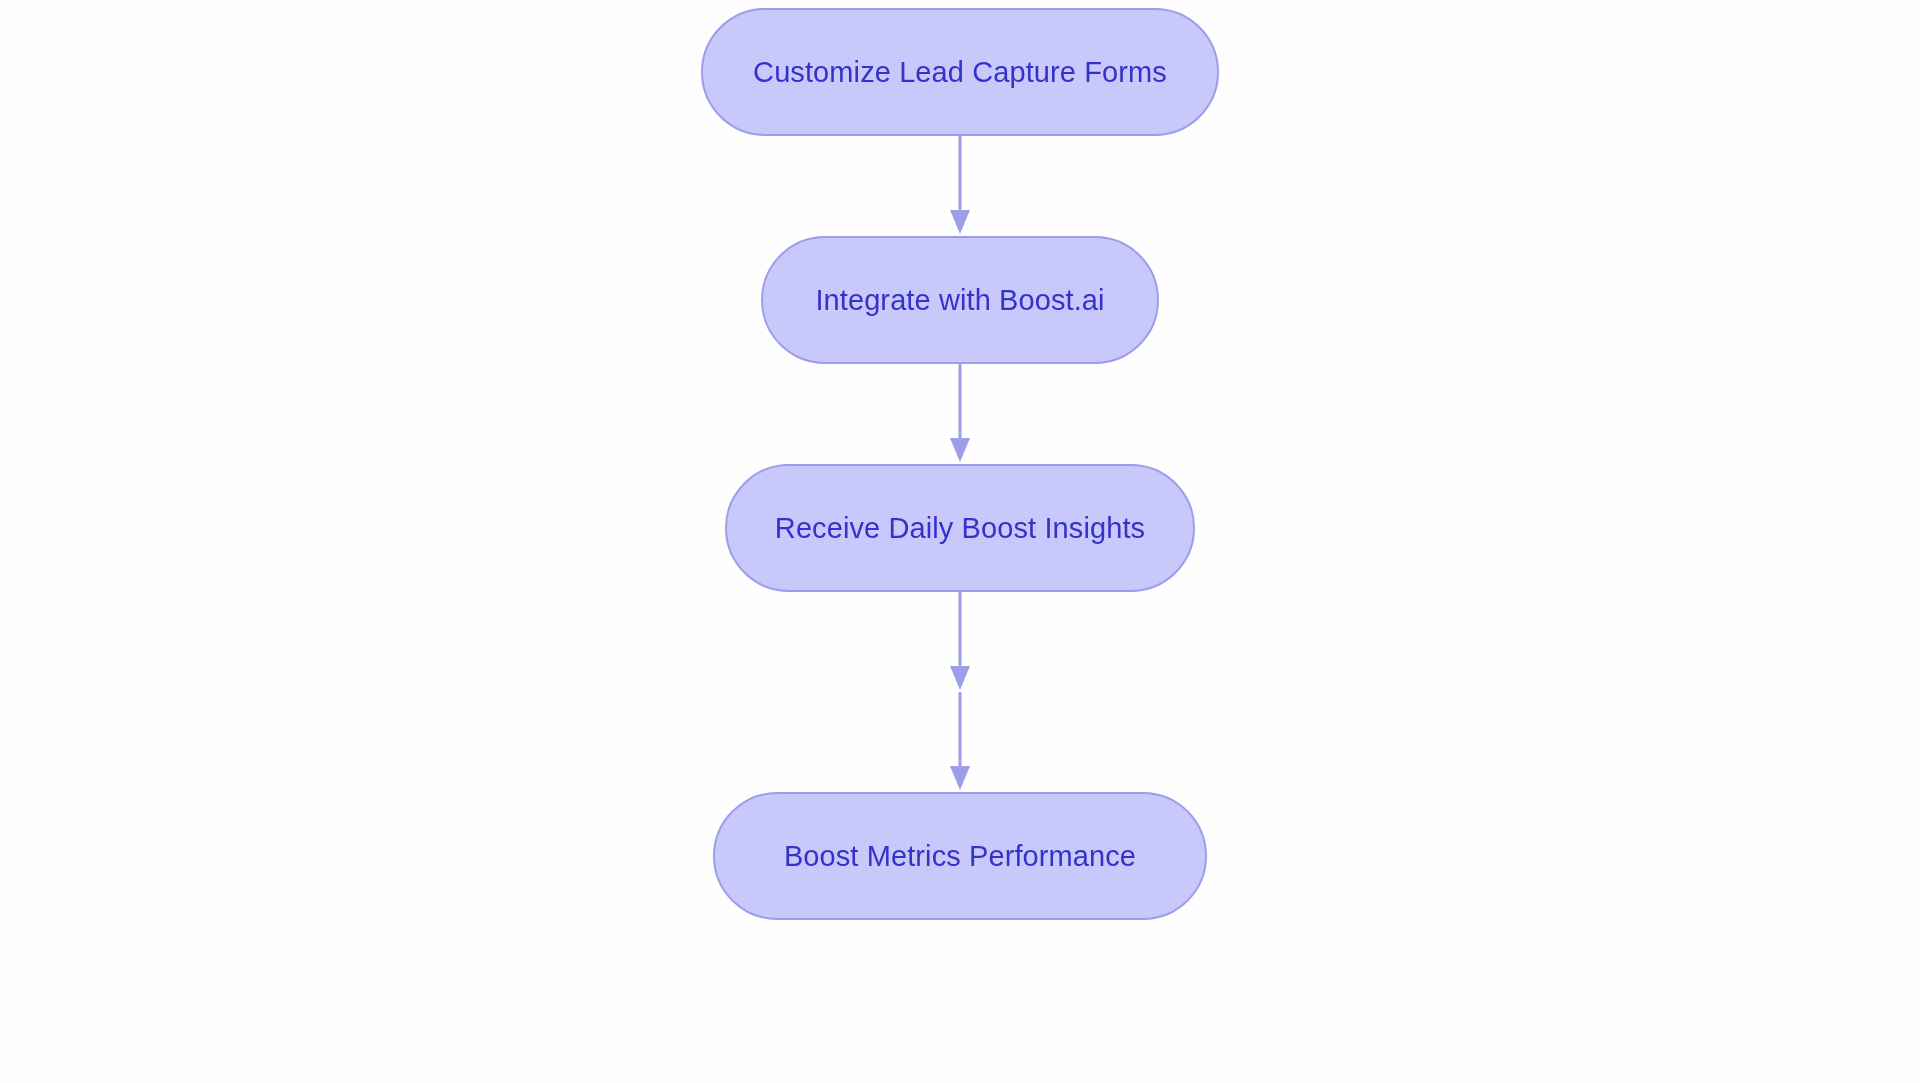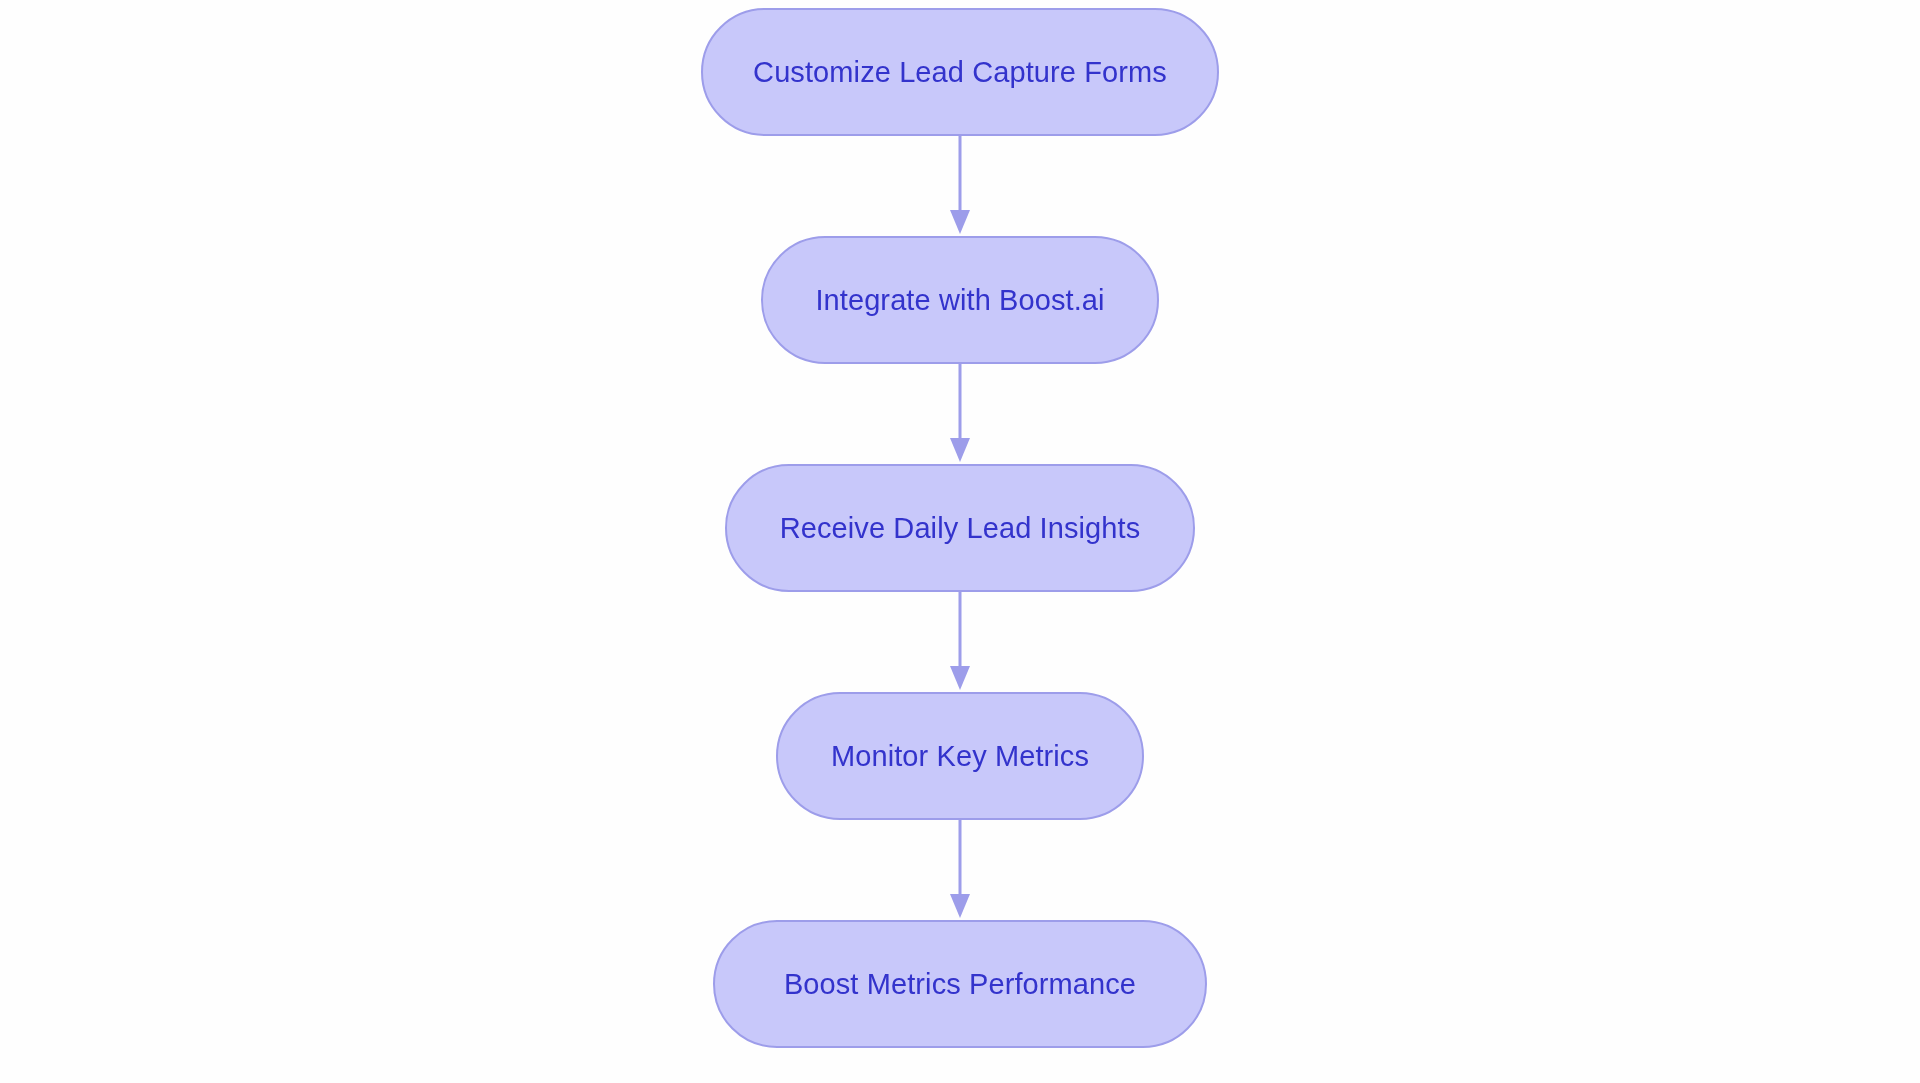--- a/index.html
+++ b/index.html
@@ -92,31 +92,28 @@
     <div class="flow-node node-w-2">
       <span class="flow-node-label">Integrate with Boost.ai</span>
     </div>
 
     <svg class="flow-connector" viewBox="0 0 26 100" preserveAspectRatio="none">
       <line x1="13" y1="0" x2="13" y2="78" stroke="#9d9dea" stroke-width="3"></line>
       <polygon points="13,98 3,74 23,74" fill="#9d9dea"></polygon>
     </svg>
 
     <div class="flow-node node-w-3">
-      <span class="flow-node-label">Receive Daily Lead Insights</span>
+      <span class="flow-node-label">Receive Daily Boost Insights</span>
     </div>
 
     <svg class="flow-connector" viewBox="0 0 26 100" preserveAspectRatio="none">
       <line x1="13" y1="0" x2="13" y2="78" stroke="#9d9dea" stroke-width="3"></line>
       <polygon points="13,98 3,74 23,74" fill="#9d9dea"></polygon>
     </svg>
 
-    <div class="flow-node node-w-4">
-      <span class="flow-node-label">Monitor Key Metrics</span>
-    </div>
 
     <svg class="flow-connector" viewBox="0 0 26 100" preserveAspectRatio="none">
       <line x1="13" y1="0" x2="13" y2="78" stroke="#9d9dea" stroke-width="3"></line>
       <polygon points="13,98 3,74 23,74" fill="#9d9dea"></polygon>
     </svg>
 
     <div class="flow-node node-w-5">
       <span class="flow-node-label">Boost Metrics Performance</span>
     </div>
 

